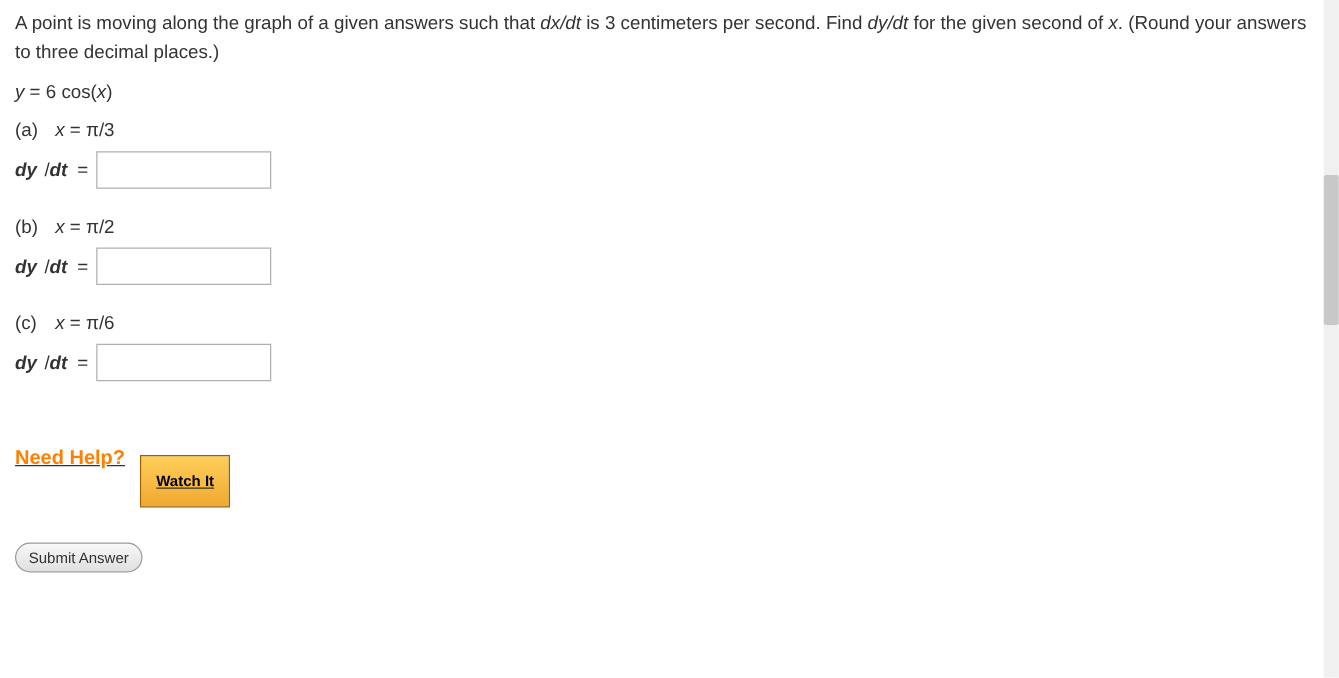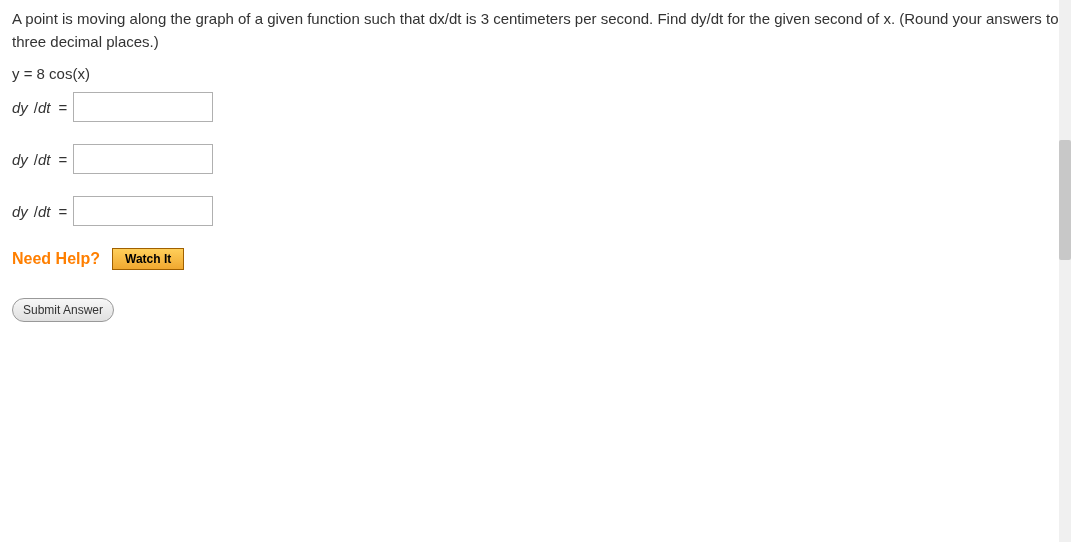--- a/index.html
+++ b/index.html
@@ -13,55 +13,57 @@
     width: 1071px;
   }
   .container {
     padding: 8px 12px 20px 12px;
     position: relative;
   }
   .prompt {
     line-height: 1.5;
     margin-bottom: 12px;
   }
-  .italic { }
+  .italic { font-style: italic; }
   .indent1 { margin-left: 48px; }
   .indent2 { margin-left: 48px; }
   .equation-line { margin: 6px 0 10px 0; }
   .part-row { margin: 14px 0 6px 0; }
   .part-label { display: inline-block; width: 28px; }
   .answer-row { margin: 8px 0 22px 0; display: flex; align-items: center; }
-  .answer-label { font-style: italic; margin-right: 6px; }
+  .answer-label { font-style: italic; margin-right: 6px; font-weight: bold; }
   .eq-sign { margin: 0 6px 0 2px; }
   input.answer-input {
     width: 140px;
     height: 30px;
     border: 1px solid #b0b0b0;
     padding: 2px 4px;
     font-size: 14px;
   }
   .need-help-row {
     margin: 12px 0 28px 0;
     display: flex;
     align-items: center;
     gap: 12px;
+    text-decoration: underline;
   }
   .need-help-label {
     color: #ff7f00;
     font-weight: bold;
     font-size: 16px;
   }
   .watch-it-btn {
     background: linear-gradient(#ffcf5a, #f0a830);
     border: 1px solid #a06000;
     color: #000;
     font-weight: bold;
     font-size: 12px;
-    padding: 3px 12px;
+    padding: 13px 12px;
     cursor: pointer;
+    margin-top: 37px;
   }
   .submit-btn {
     background: linear-gradient(#f7f7f7, #e0e0e0);
     border: 1px solid #999;
     border-radius: 12px;
     color: #333;
     font-size: 12px;
     padding: 4px 10px;
     cursor: pointer;
   }
@@ -82,43 +84,55 @@
     background: #c8c8c8;
     border-radius: 2px;
   }
 </style>
 </head>
 <body>
 
 <div class="container">
 
   <div class="prompt">
-    <span>A point is moving along the graph of a given function such that </span><span class="italic">dx/dt</span><span> is 3 centimeters per second. Find </span><span class="italic">dy/dt</span><span> for the given second of </span><span class="italic">x</span><span>. (Round your answers to three decimal places.)</span>
+    <span>A point is moving along the graph of a given answers such that </span><span class="italic">dx/dt</span><span> is 3 centimeters per second. Find </span><span class="italic">dy/dt</span><span> for the given second of </span><span class="italic">x</span><span>. (Round your answers to three decimal places.)</span>
   </div>
 
   <div class="indent1 equation-line">
-    <span class="italic">y</span><span> = 8 cos(</span><span class="italic">x</span><span>)</span>
+    <span class="italic">y</span><span> = 6 cos(</span><span class="italic">x</span><span>)</span>
   </div>
 
+  <div class="indent1 part-row">
+    <span class="part-label">(a)</span>
+    <span class="italic">x</span><span> = π/3</span>
+  </div>
   <div class="indent2 answer-row">
     <span class="answer-label">dy</span>
       <span>/</span>
       <span class="answer-label">dt</span>
     <span class="eq-sign">=</span>
     <input type="text" class="answer-input" style="">
   </div>
 
+  <div class="indent1 part-row">
+    <span class="part-label">(b)</span>
+    <span class="italic">x</span><span> = π/2</span>
+  </div>
   <div class="indent2 answer-row">
     <span class="answer-label">dy</span>
       <span>/</span>
       <span class="answer-label">dt</span>
     <span class="eq-sign">=</span>
     <input type="text" class="answer-input" style="">
   </div>
 
+  <div class="indent1 part-row">
+    <span class="part-label">(c)</span>
+    <span class="italic">x</span><span> = π/6</span>
+  </div>
   <div class="indent2 answer-row">
     <span class="answer-label">dy</span>
       <span>/</span>
       <span class="answer-label">dt</span>
     <span class="eq-sign">=</span>
     <input type="text" class="answer-input" style="">
   </div>
 
   <div class="need-help-row">
     <span class="need-help-label">Need Help?</span>

